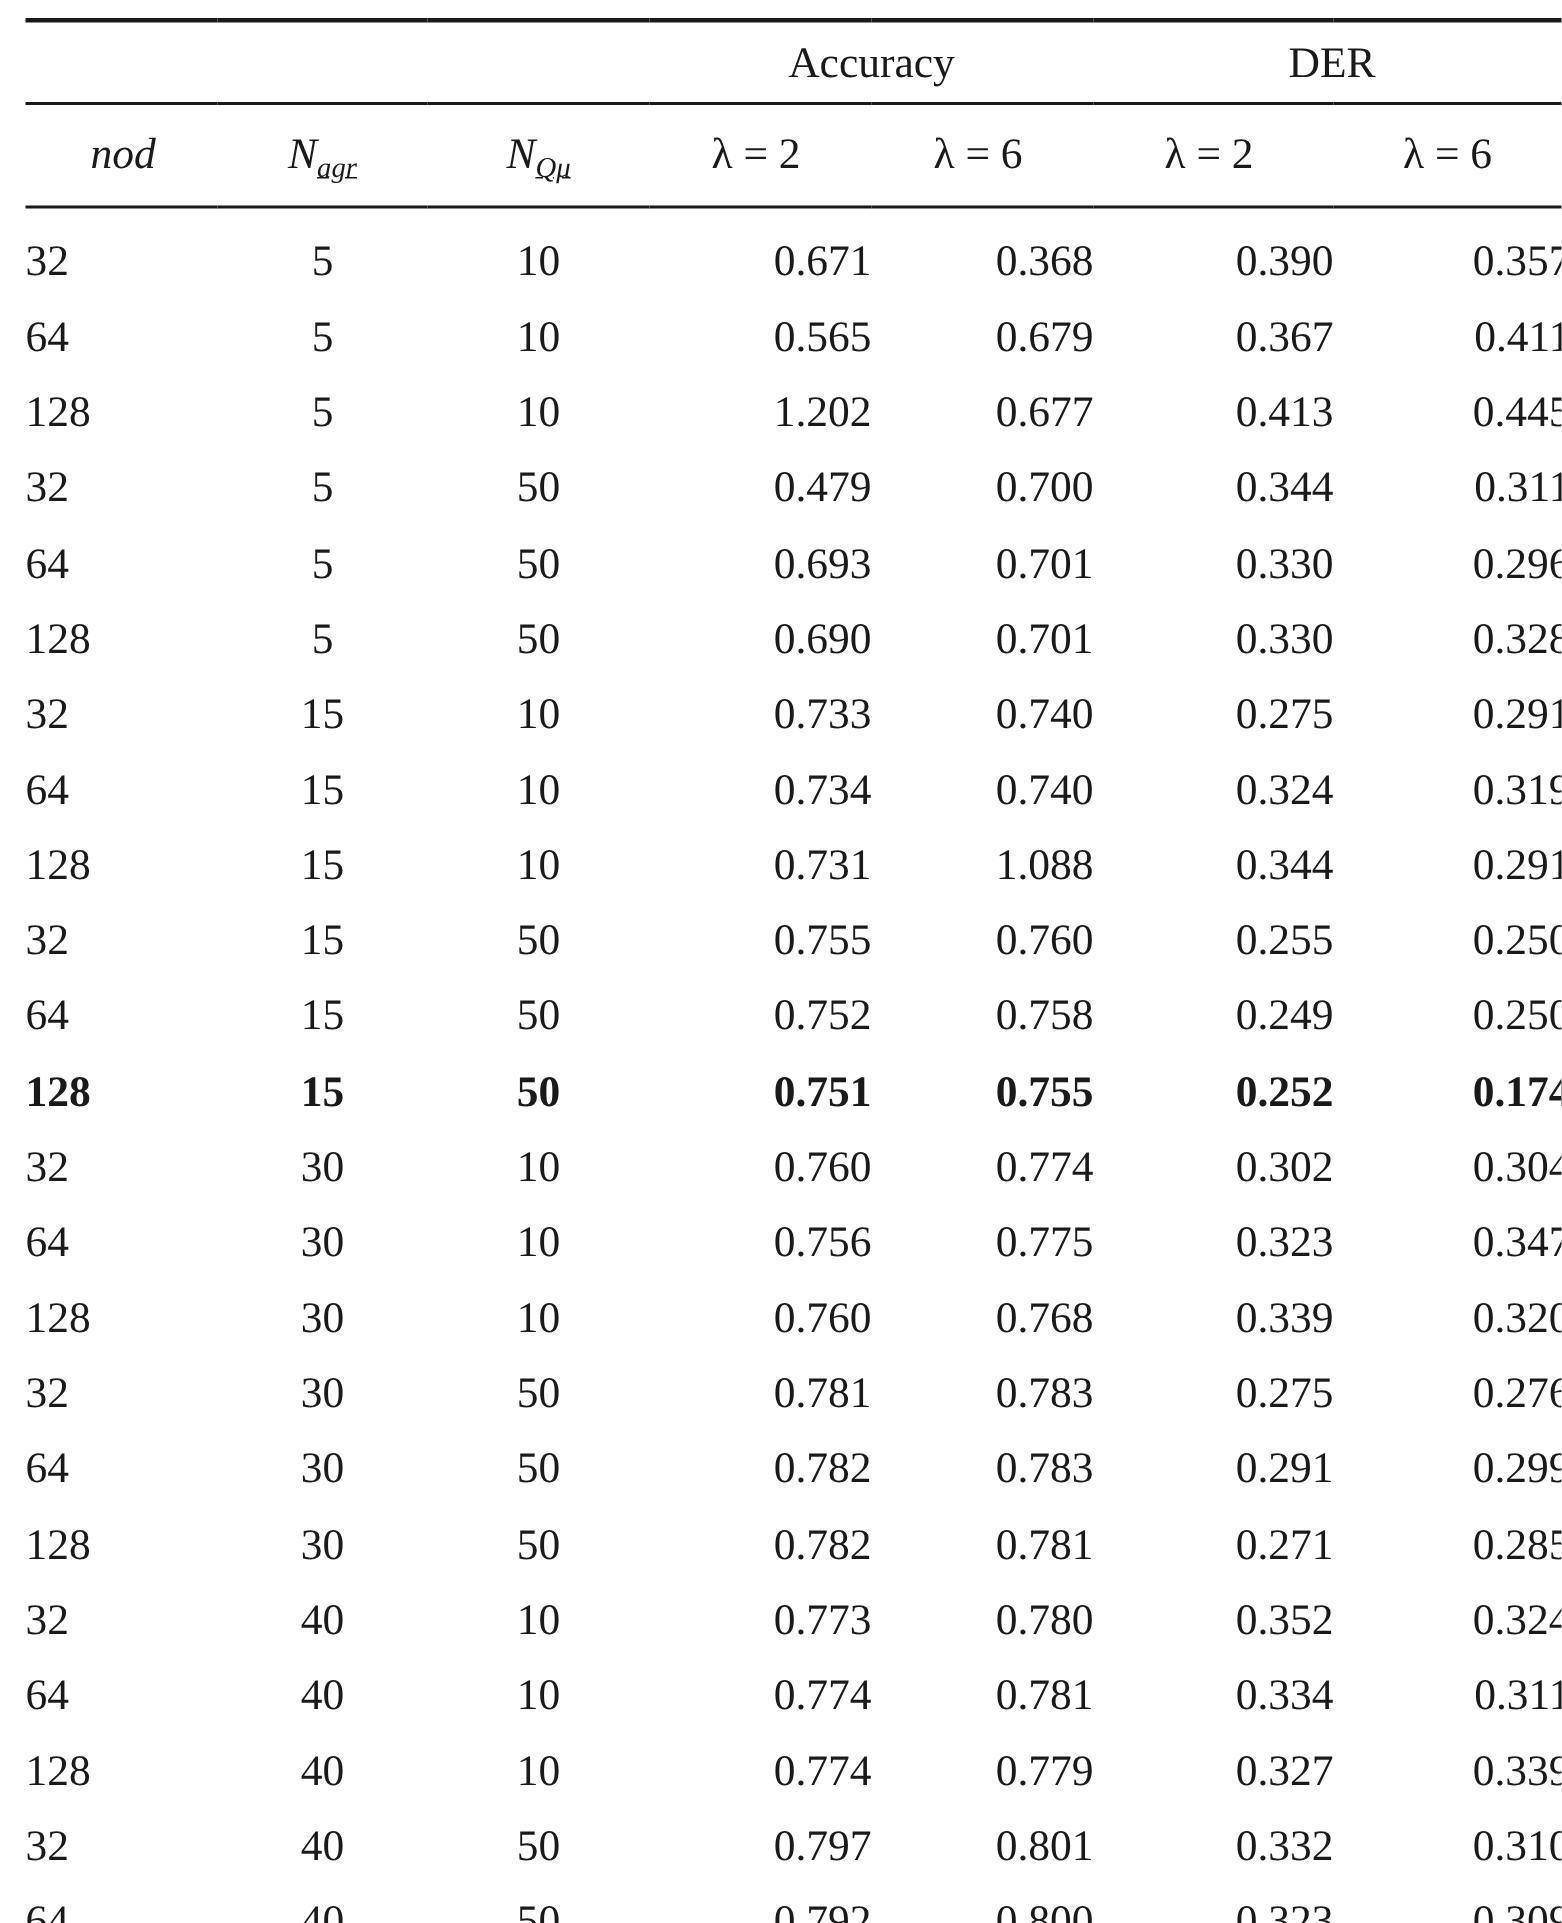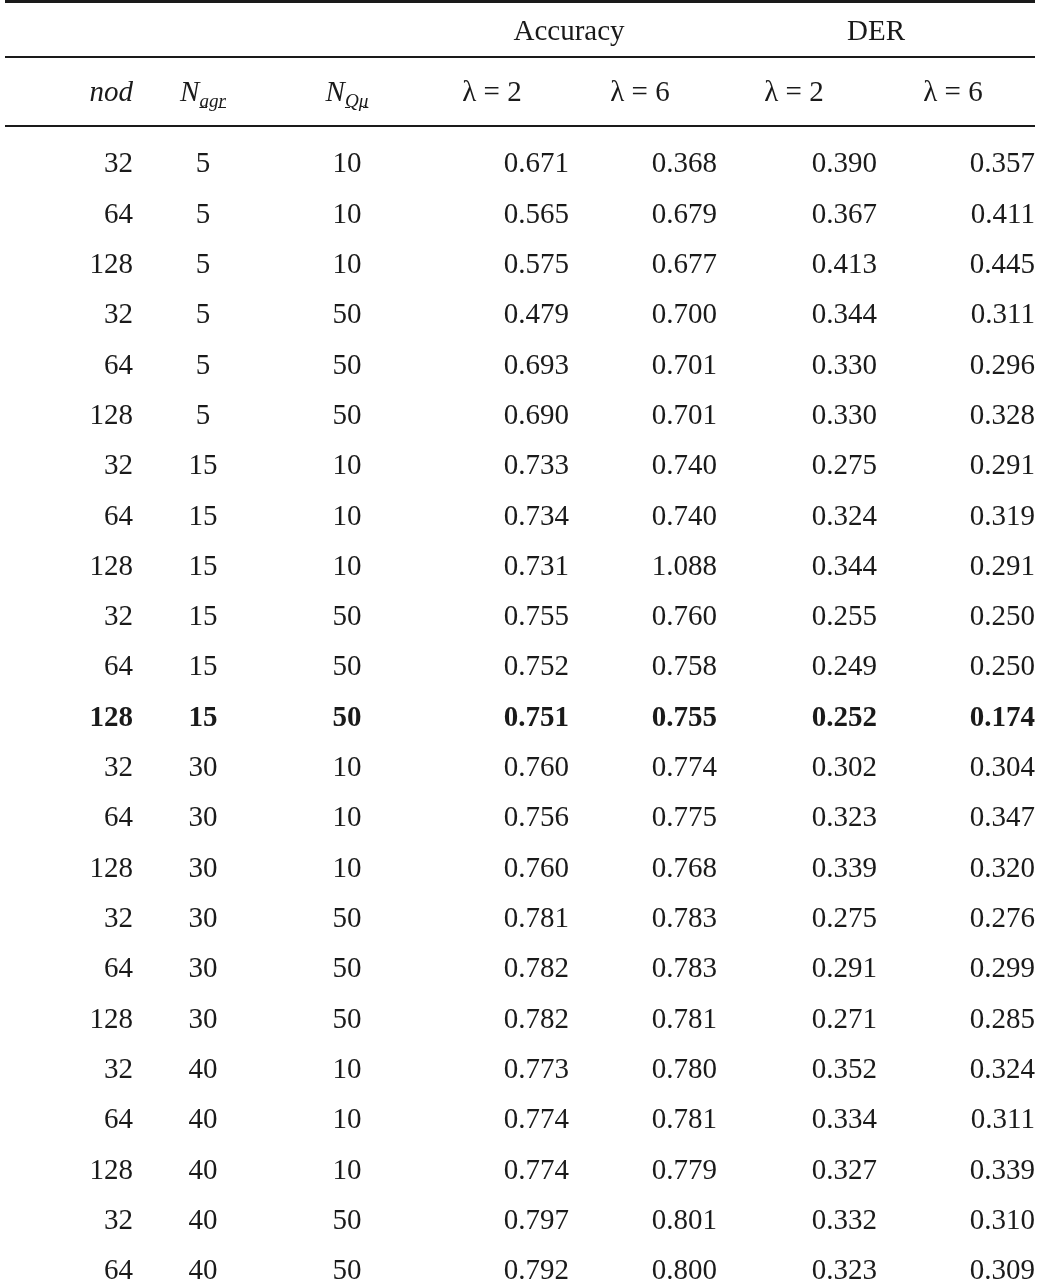--- a/index.html
+++ b/index.html
@@ -14,21 +14,21 @@
     height: 1282px;
     font-family: "Liberation Serif", "DejaVu Serif", serif;
     color: #1a1a1a;
     overflow: hidden;
   }
 
   .table-wrap {
     position: relative;
     width: 1041px;
     height: 1282px;
-    padding: 0;
+    padding: 12px;
   }
 
   table.results {
     border-collapse: collapse;
     width: 1030px;
     margin-left: 5px;
     table-layout: fixed;
   }
 
   
@@ -73,21 +73,21 @@
 
   
   tr.colhead th {
     font-weight: normal;
     font-size: 29px;
     padding: 16px 0 15px 0;
     vertical-align: baseline;
     line-height: 1.05;
     white-space: nowrap;
   }
-  tr.colhead th.left  { text-align: right;  padding-left: 2px; }
+  tr.colhead th.left  { text-align: center;  padding-left: 2px; }
   tr.colhead th.ctr   { text-align: center; }
   tr.colhead th.rgt   { text-align: center; padding-right: 6px; }
 
   .ital { font-style: italic; }
   .mathvar { font-style: italic; }
   sub.sb {
     font-size: 0.66em;
     font-style: italic;
     vertical-align: -0.30em;
     letter-spacing: 0;
@@ -107,21 +107,21 @@
   
   tbody.body-rows td {
     font-size: 29px;
     padding: 9.5px 0 9.5px 0;
     line-height: 1.08;
     vertical-align: baseline;
     white-space: nowrap;
   }
   tbody.body-rows tr:first-child td { padding-top: 17px; }
 
-  td.col-nod  { text-align: right;  padding-left: 2px; margin-left: 12px; }
+  td.col-nod  { text-align: left;  padding-left: 2px; margin-left: 12px; }
   td.col-ctr  { text-align: center; }
   td.col-val  { text-align: right; padding-right: 6px; }
 
   tr.bold-row td { font-weight: bold; }
 </style>
 </head>
 <body>
 
 <div class="table-wrap">
   <table class="results">
@@ -189,21 +189,21 @@
           <td class="col-ctr">10</td>
           <td class="col-val">0.565</td>
           <td class="col-val">0.679</td>
           <td class="col-val">0.367</td>
           <td class="col-val">0.411</td>
         </tr>
         <tr>
           <td class="col-nod">128</td>
           <td class="col-ctr">5</td>
           <td class="col-ctr">10</td>
-          <td class="col-val">0.575</td>
+          <td class="col-val">1.202</td>
           <td class="col-val">0.677</td>
           <td class="col-val">0.413</td>
           <td class="col-val">0.445</td>
         </tr>
         <tr>
           <td class="col-nod">32</td>
           <td class="col-ctr">5</td>
           <td class="col-ctr">50</td>
           <td class="col-val">0.479</td>
           <td class="col-val">0.700</td>

